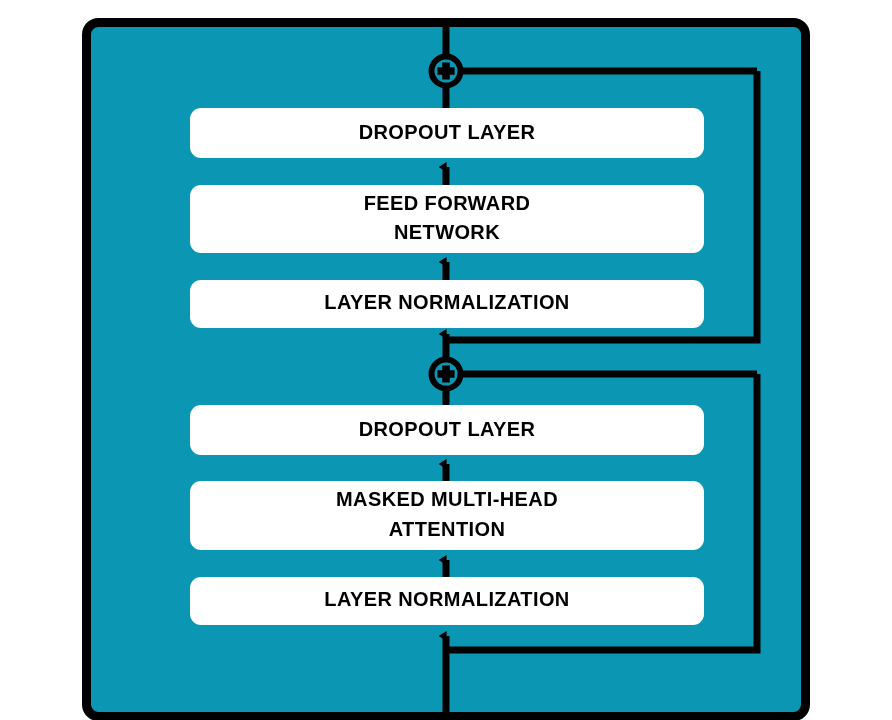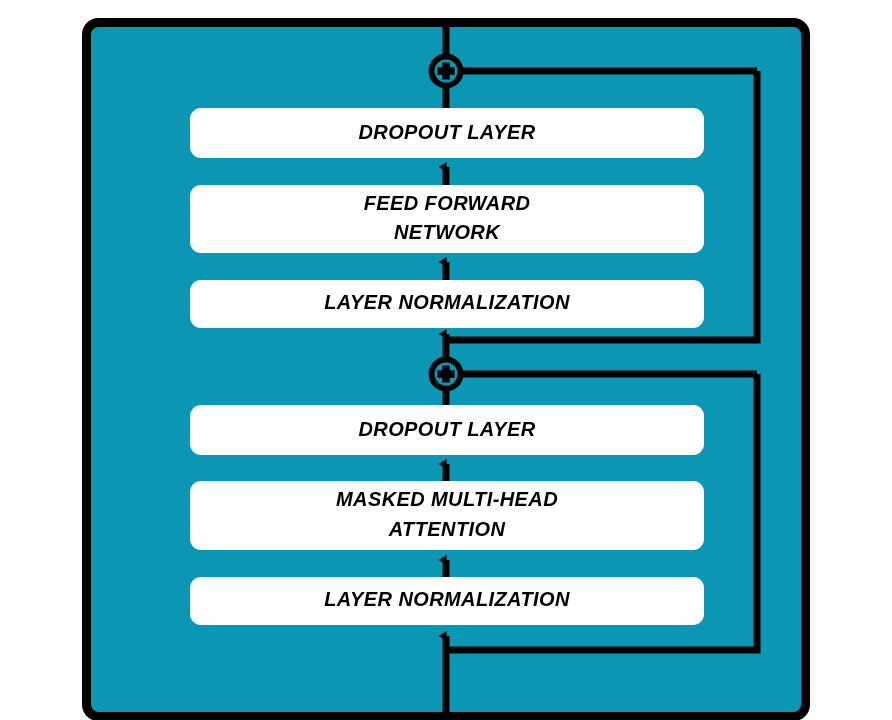--- a/index.html
+++ b/index.html
@@ -11,21 +11,20 @@
   body {
     width: 892px;
     height: 720px;
     overflow: hidden;
     font-family: "Liberation Sans", sans-serif;
   }
   #diagram-root {
     position: relative;
     width: 892px;
     height: 720px;
-    font-style: italic;
   }
   svg#decoder-svg {
     display: block;
     width: 892px;
     height: 720px;
   }
   .block-label {
     font-family: "Liberation Sans", sans-serif;
     font-weight: bold;
     font-size: 20px;

